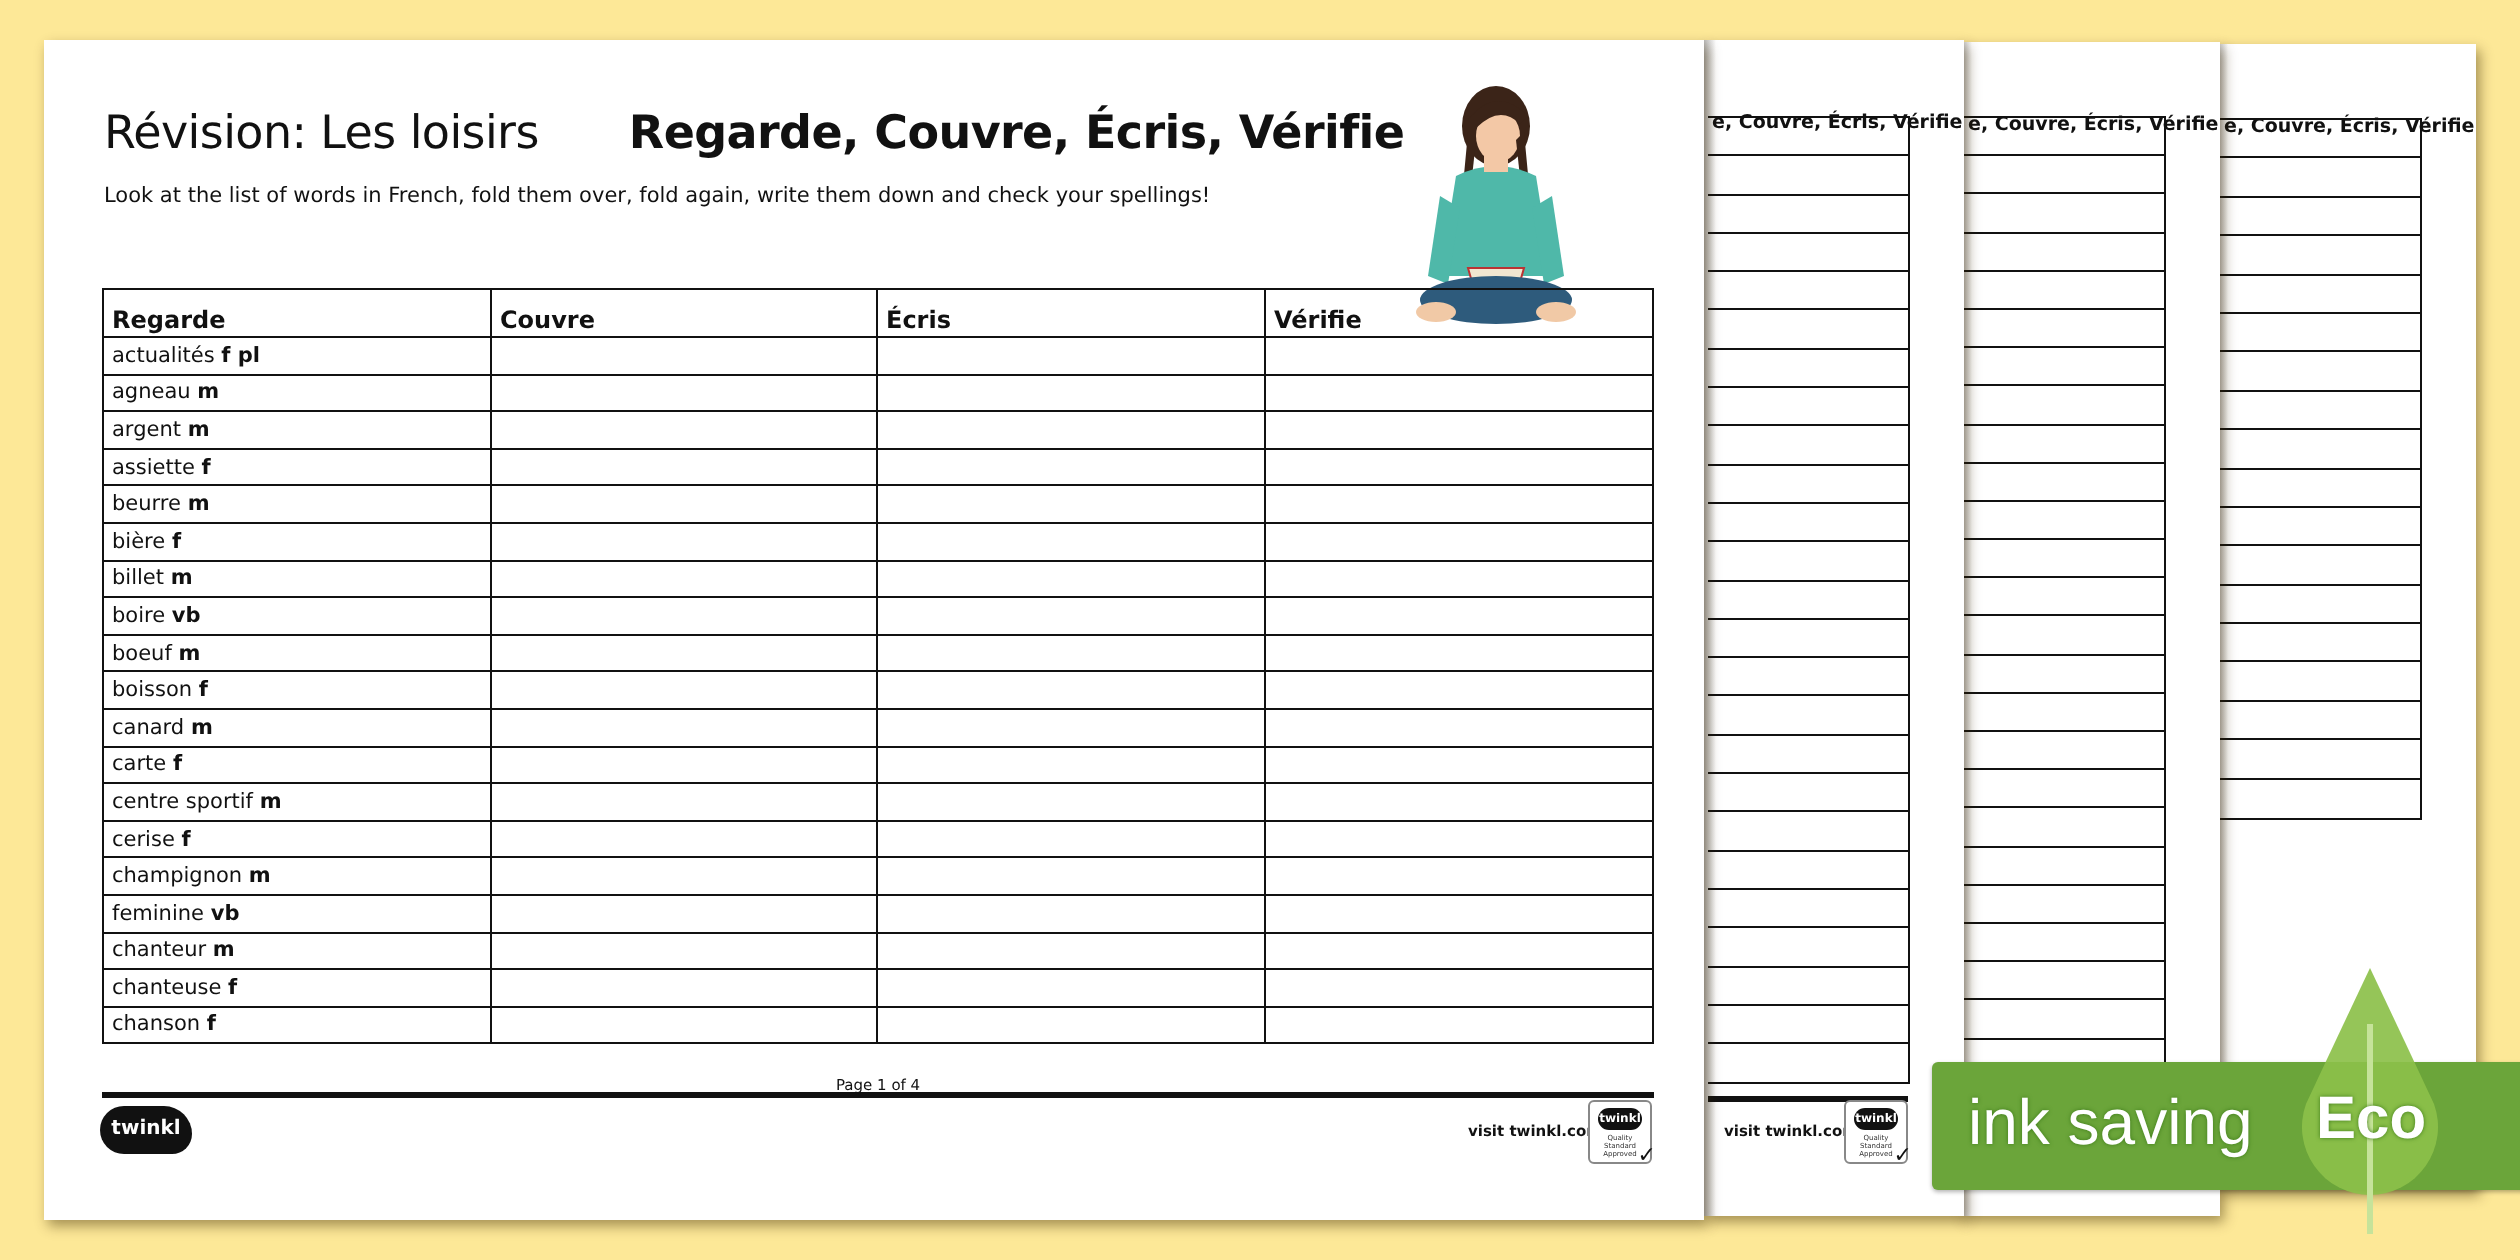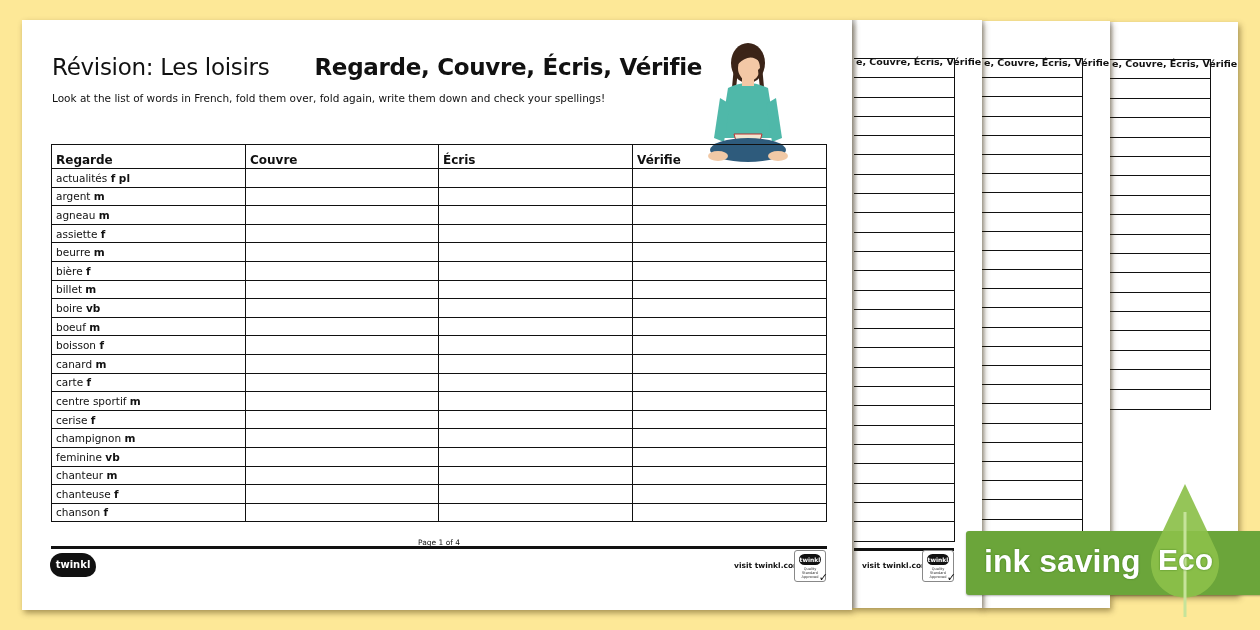--- a/index.html
+++ b/index.html
@@ -67,21 +67,20 @@
 
   
   .eco {
     position:absolute; left:966px; top:531px; width:300px; height:64px;
     background:#6ba53a; border-radius:3px 0 0 3px; box-shadow: 0 1px 2px rgba(0,0,0,0.3);
   }
   .eco-text {
     position:absolute; left:18px; top:12px; font-size:32px; color:#fff; white-space:nowrap;
     font-family:"Liberation Sans", sans-serif;
     text-shadow: 0 0 2px #3d7a1a;
-    font-weight: bold;
   }
   .drop { position:absolute; left:1147px; top:482px; width:76px; height:135px; }
   .eco-word {
     position:absolute; left:1158px; top:543px; font-size:30px; font-weight:bold; color:#fff;
     font-family:"Liberation Sans", sans-serif; text-shadow:0 0 2px #3d7a1a;
   }
 </style>
 </head>
 <body>
 
@@ -220,27 +219,27 @@
       </tr>
     </thead>
     <tbody>
       <tr>
           <td><span>actualités</span> <span class="g">f pl</span></td>
           <td></td>
           <td></td>
           <td></td>
         </tr>
       <tr>
+          <td><span>agneau</span> <span class="g">m</span></td>
+          <td></td>
+          <td></td>
+          <td></td>
+        </tr>
+      <tr>
           <td><span>argent</span> <span class="g">m</span></td>
-          <td></td>
-          <td></td>
-          <td></td>
-        </tr>
-      <tr>
-          <td><span>agneau</span> <span class="g">m</span></td>
           <td></td>
           <td></td>
           <td></td>
         </tr>
       <tr>
           <td><span>assiette</span> <span class="g">f</span></td>
           <td></td>
           <td></td>
           <td></td>
         </tr>

